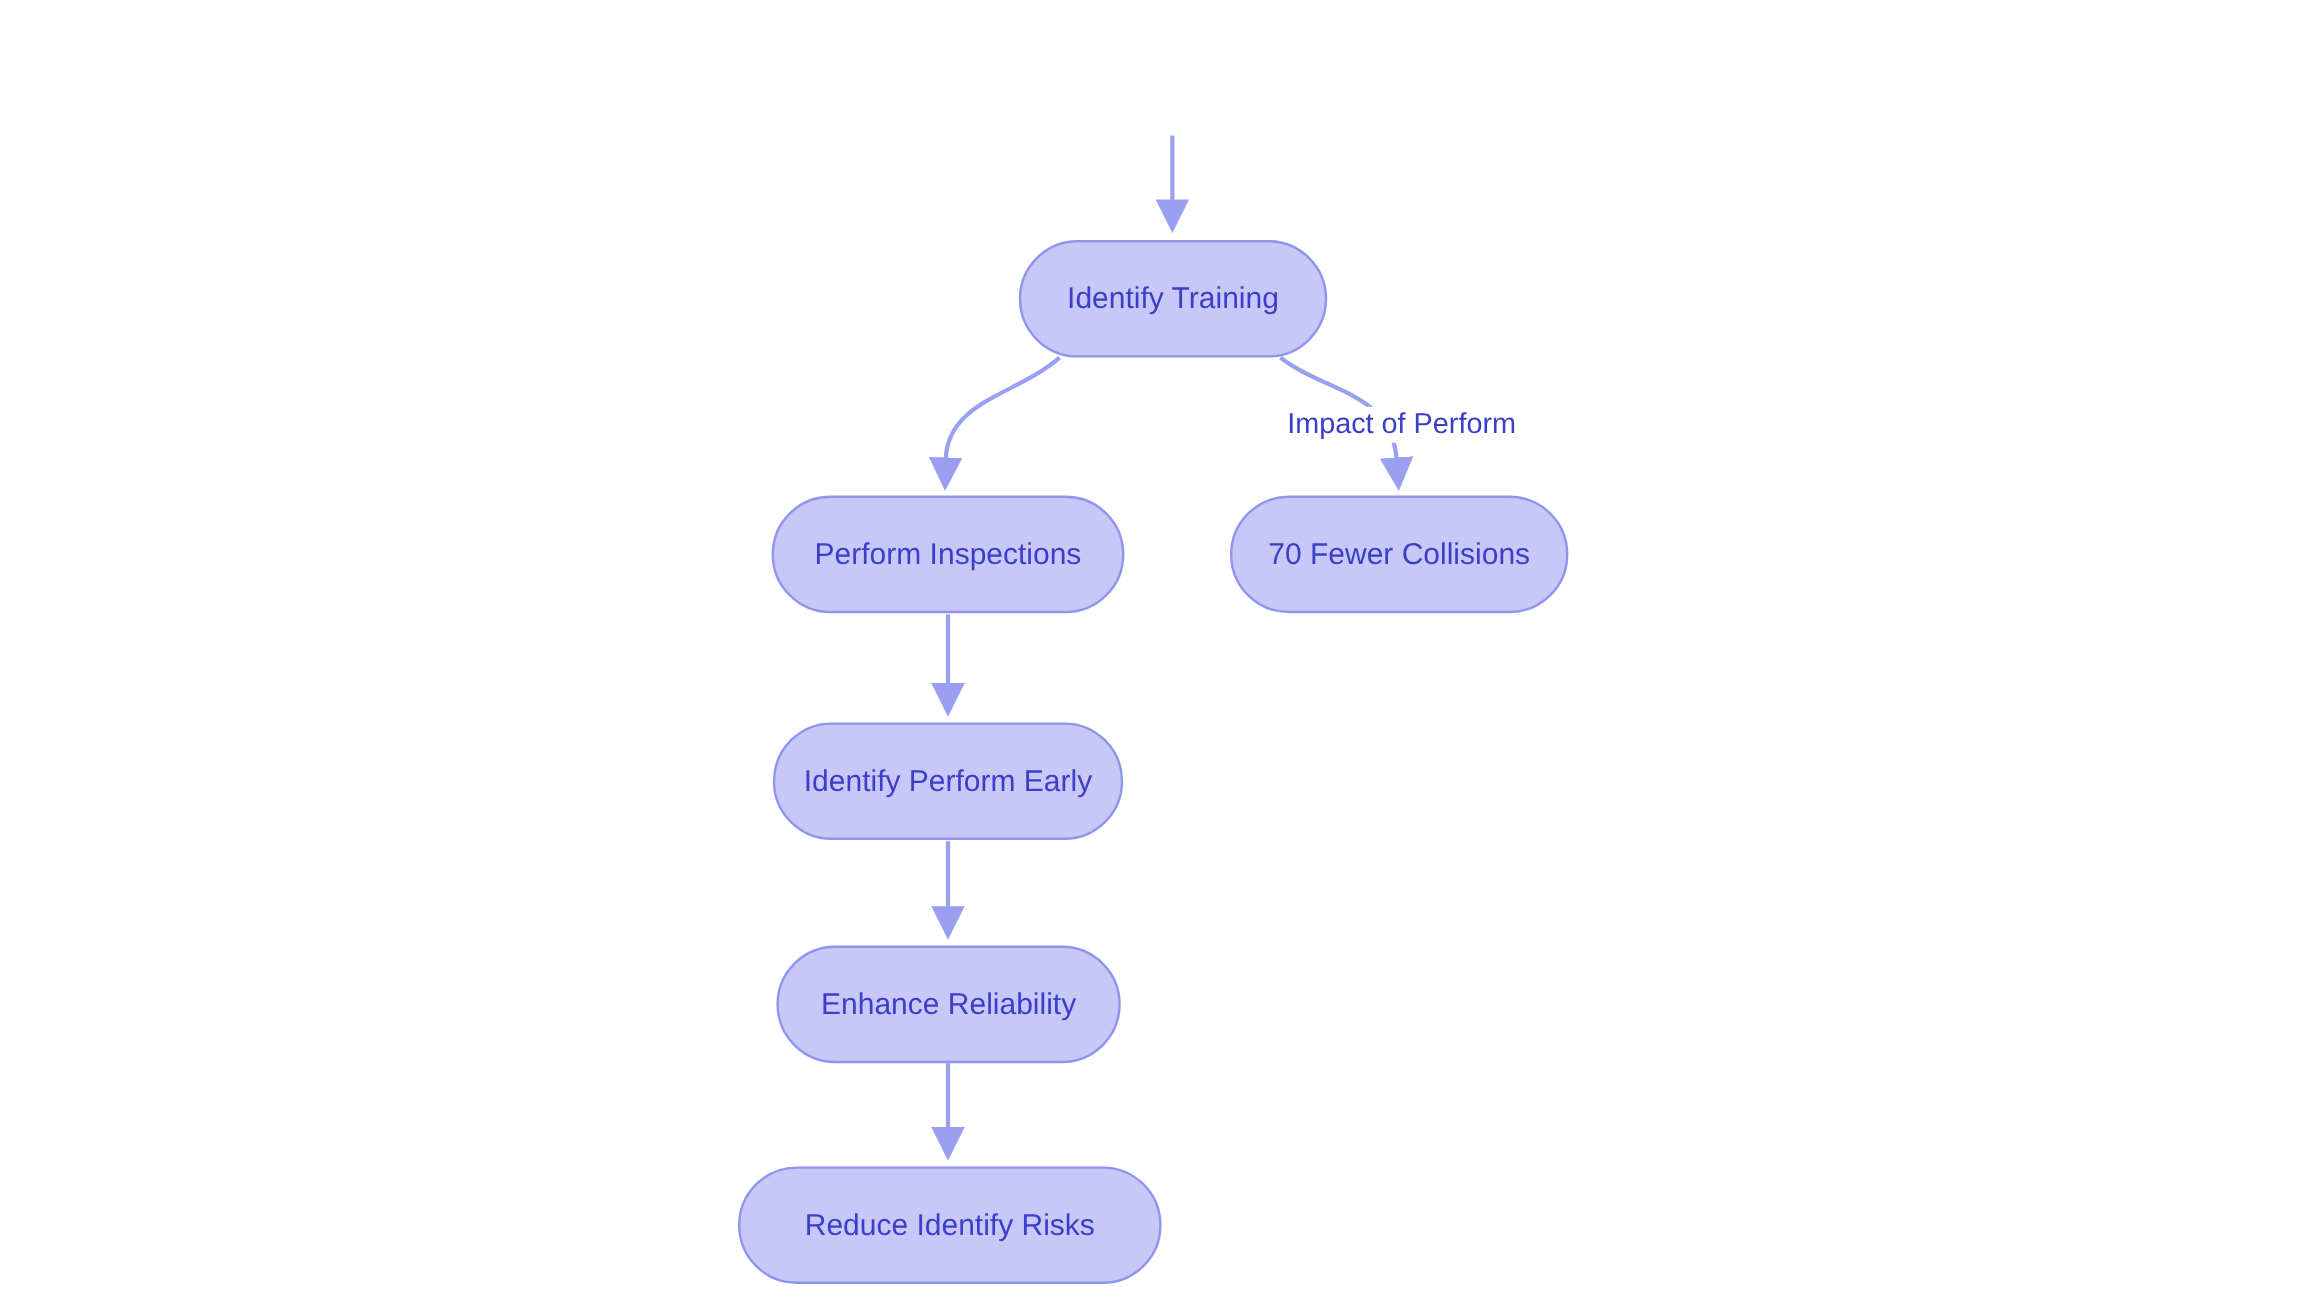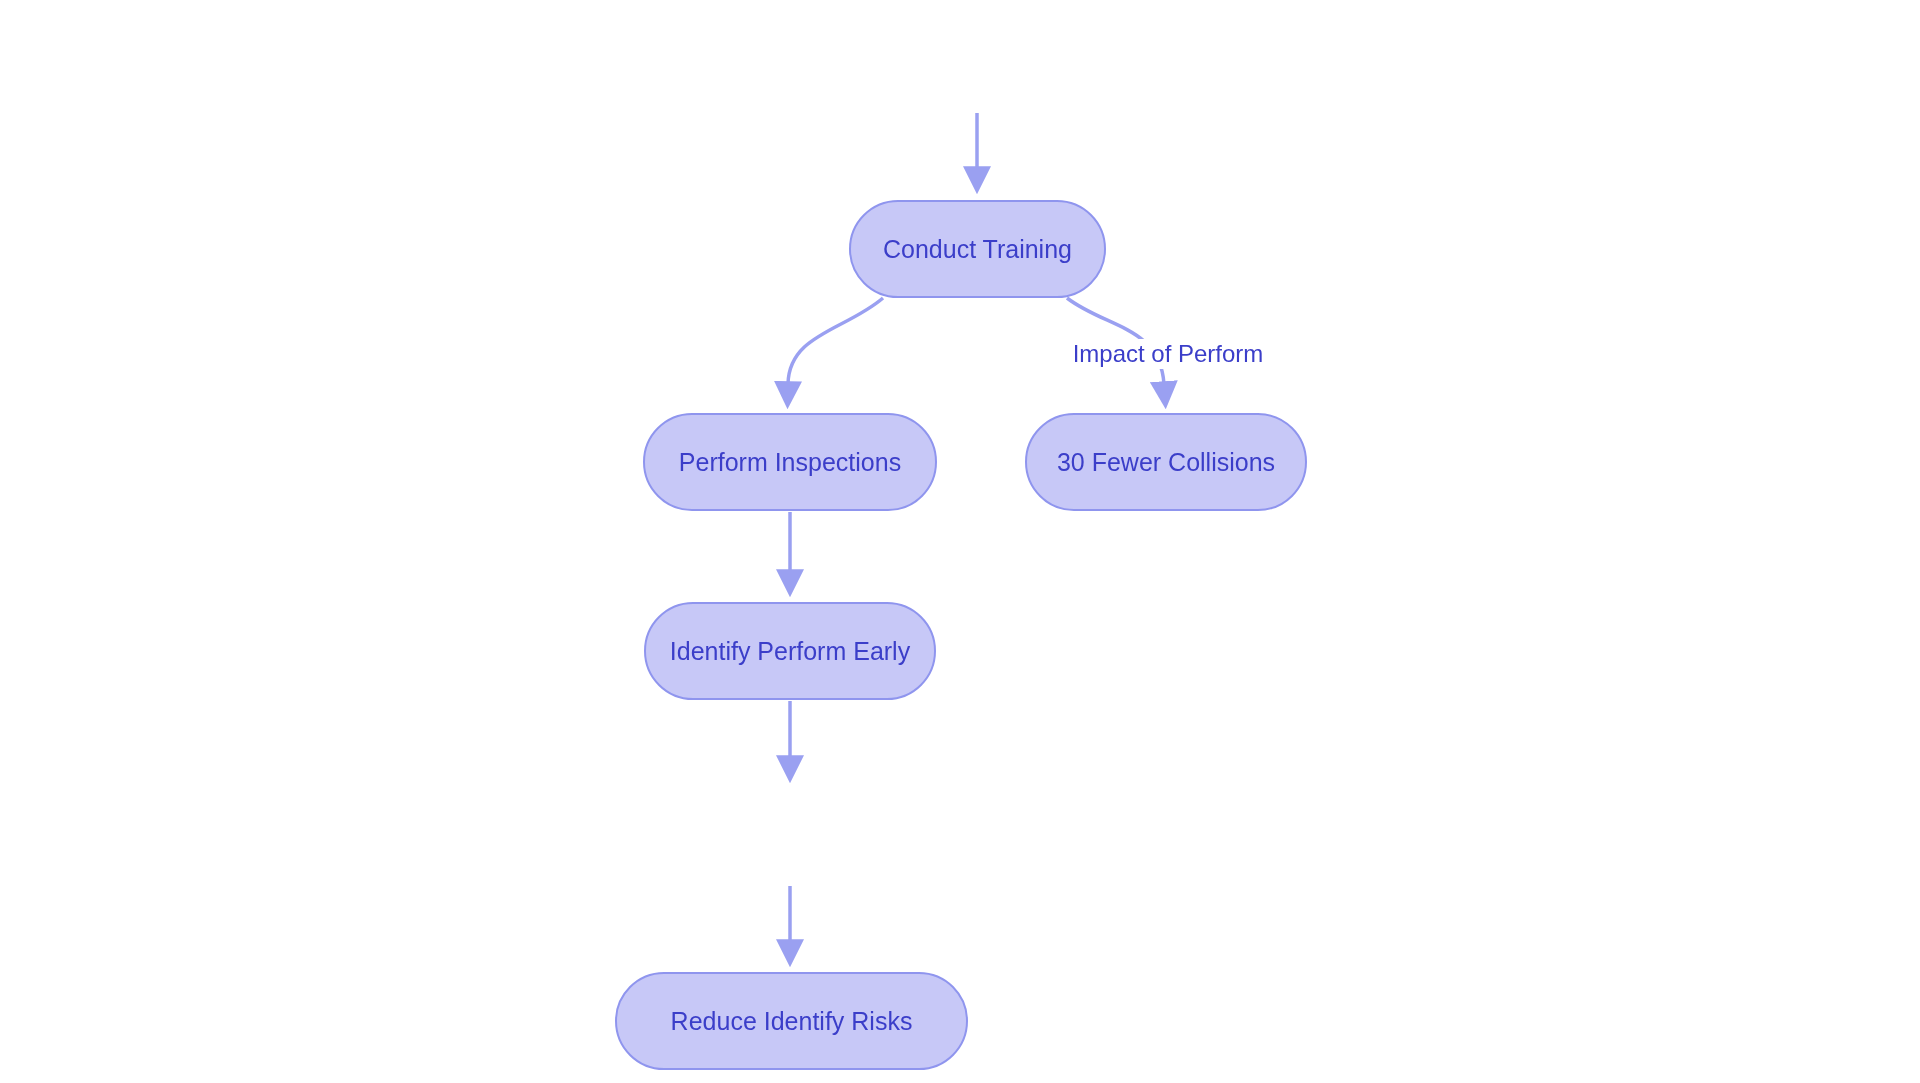--- a/index.html
+++ b/index.html
@@ -76,24 +76,25 @@
     <path class="edge-path" d="M 883 298 C 846 330, 789 334, 788 384" marker-end="url(#arrow)"></path>
     <path class="edge-path" d="M 1067 298 C 1106 328, 1160 326, 1164 384" marker-end="url(#arrow)"></path>
     <path class="edge-path" d="M 790 512 L 790 572" marker-end="url(#arrow)"></path>
     <path class="edge-path" d="M 790 701 L 790 758" marker-end="url(#arrow)"></path>
     <path class="edge-path" d="M 790 886 L 790 942" marker-end="url(#arrow)"></path>
   </svg>
 
   <div class="edge-label" style="left: 1062px; top: 339px; width: 212px;">Impact of Perform</div>
 
 
-  <div class="node" style="left: 849px; top: 200px; width: 257px;">Conduct Training</div>
+  <div class="node" style="left: 849px; top: 200px; width: 257px;">Identify Training</div>
 
   <div class="node" style="left: 643px; top: 413px; width: 294px;">Perform Inspections</div>
 
-  <div class="node" style="left: 1025px; top: 413px; width: 282px;">30 Fewer Collisions</div>
+  <div class="node" style="left: 1025px; top: 413px; width: 282px;">70 Fewer Collisions</div>
 
   <div class="node" style="left: 644px; top: 602px; width: 292px;">Identify Perform Early</div>
 
+  <div class="node" style="left: 647px; top: 788px; width: 287px;">Enhance Reliability</div>
 
   <div class="node" style="left: 615px; top: 972px; width: 353px;">Reduce Identify Risks</div>
 
 </div>
 
 </body></html>

